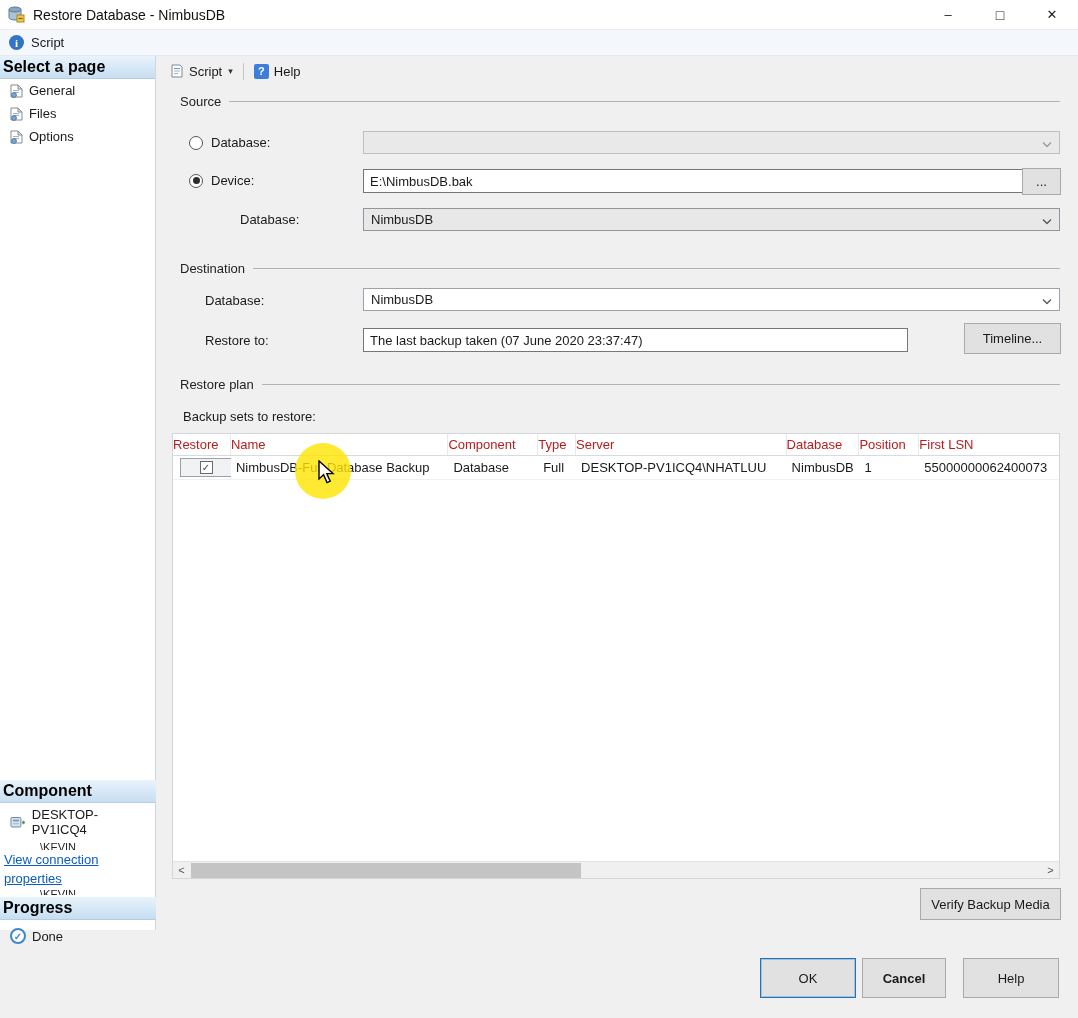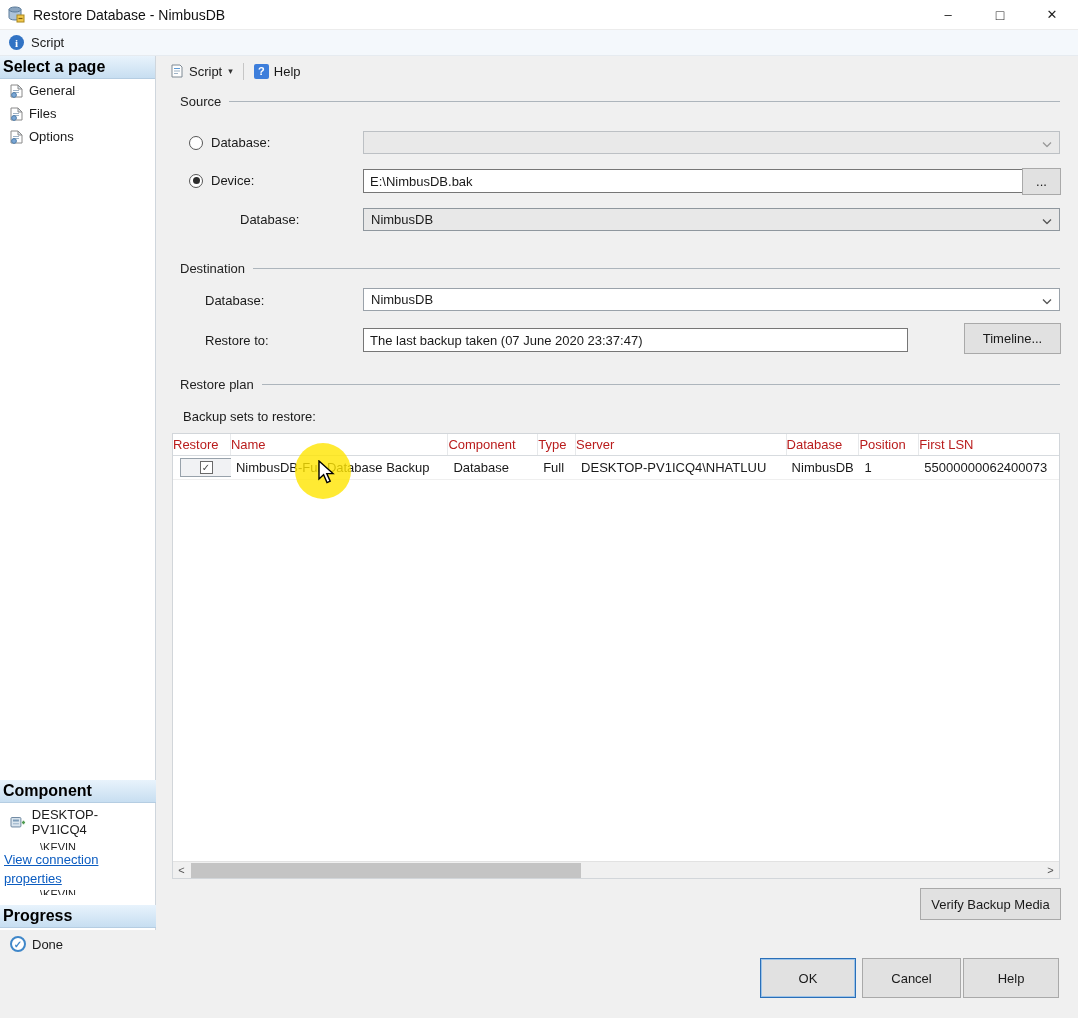--- a/index.html
+++ b/index.html
@@ -148,21 +148,21 @@
             <rect x="1" y="1.5" width="10" height="9.5" rx="1" fill="#dbe6ef" stroke="#6c87a0"></rect>
             <rect x="3" y="3.5" width="6" height="2" fill="#7d9cb8"></rect>
             <rect x="3" y="7" width="6" height="1.4" fill="#a9bfd2"></rect>
             <path d="M12 6.5 h3.2 M13.6 4.8 v3.4" stroke="#4f9b4f" stroke-width="1.5"></path>
           </svg>
         <span>DESKTOP-PV1ICQ4</span>
       </div>
       <div class="clip">\KEVIN</div>
       <div class="link">View connection properties</div>
       <div class="clip clip2">\KEVIN</div>
-      <div class="panel-header" style="margin-top:10px;">Progress</div>
+      <div class="panel-header" style="margin-top:2px;">Progress</div>
       <div class="side-item" style="padding-top:8px;">
         <span class="done-icon">✓</span>
         <span>Done</span>
       </div>
     </div>
   </div>
 
   <div class="main">
 
     <div class="toolbar">
@@ -275,17 +275,17 @@
       </div>
     </div>
 
     <div class="click-highlight"></div>
     <svg class="cursor" width="22" height="26" viewBox="0 0 22 26">
       <path d="M1 1 L1 19 L5.6 14.8 L9 22.6 L12.2 21.2 L8.8 13.6 L15 13.6 Z" fill="#ffffff" stroke="#000000" stroke-width="1.4"></path>
     </svg>
 
     <div class="btn" style="left:764px; top:832px; width:141px; height:32px;">Verify Backup Media</div>
     <div class="btn default" style="left:604px; top:902px; width:96px; height:40px;">OK</div>
-    <div class="btn" style="left:706px; top:902px; width:99px; height:40px;">Cancel</div>
+    <div class="btn" style="left:706px; top:902px; width:84px; height:40px;font-weight:bold;">Cancel</div>
     <div class="btn" style="left:807px; top:902px; width:96px; height:40px;">Help</div>
   </div>
 
 </div>
 
 </body></html>

